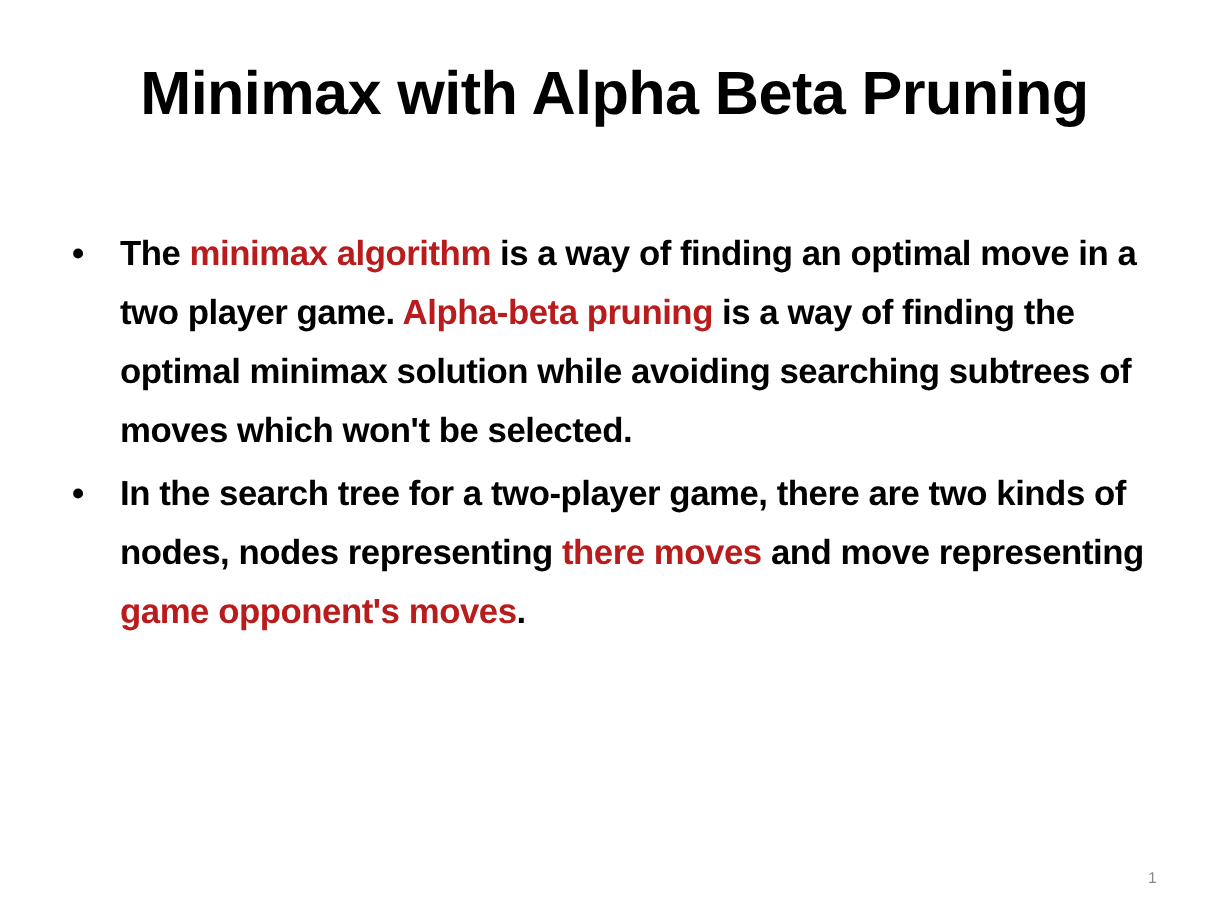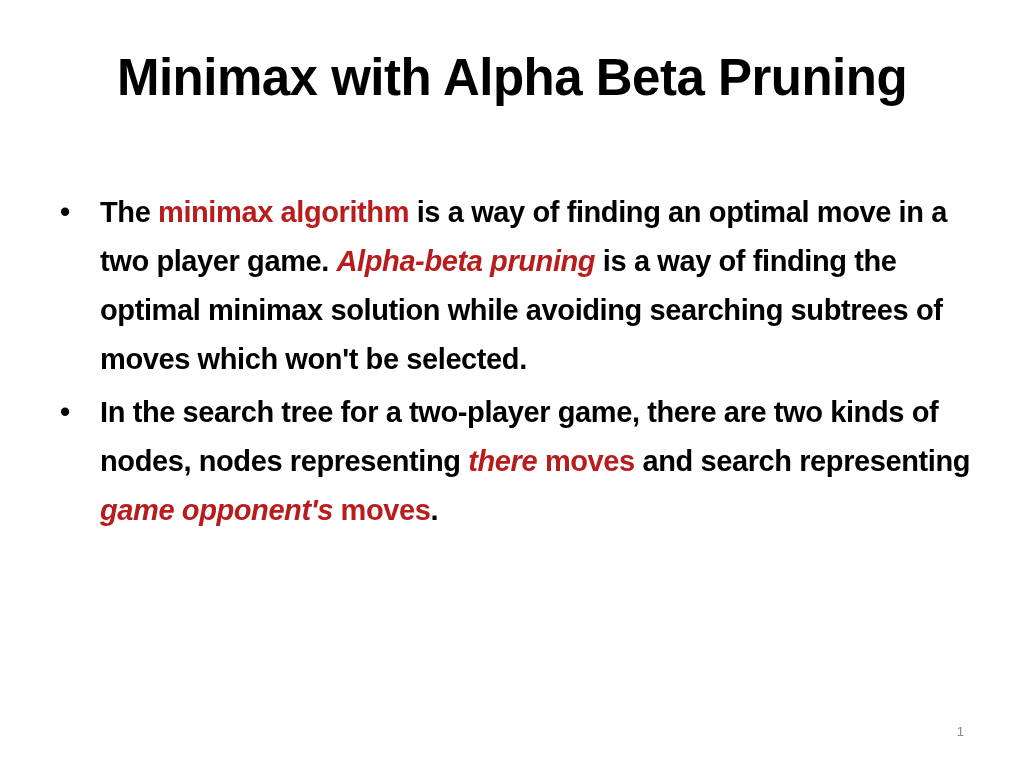--- a/index.html
+++ b/index.html
@@ -19,35 +19,35 @@
     }
     .bullet {
       position: relative; padding-left: 40px;
       font-weight: bold; font-size: 29px; line-height: 49px;
       color: #000; margin-bottom: 4px; letter-spacing: -0.4px;
     }
     .bullet-dot {
       position: absolute; left: 0; top: 0; font-size: 29px;
     }
     .red { color: #b91c1c; }
-    .it { font-style: italic; }
+    .it { }
     .page-num {
       position: absolute; right: 60px; top: 724px;
       font-size: 13px; color: #888;
     }
   </style>
 </head>
 <body>
 
 <div class="title">Minimax with Alpha Beta Pruning</div>
 
 <ul class="bullets">
   <li class="bullet">
     <span class="bullet-dot">•</span>
     <span>The </span><span class="red">minimax algorithm</span><span> is a way of finding an optimal move in a two player game. </span><span class="red it">Alpha-beta pruning</span><span> is a way of finding the optimal minimax solution while avoiding searching subtrees of moves which won't be selected.</span>
   </li>
   <li class="bullet">
     <span class="bullet-dot">•</span>
-    <span>In the search tree for a two-player game, there are two kinds of nodes, nodes representing </span><span class="red it">there</span><span> </span><span class="red">moves</span><span> and search representing </span><span class="red it">game opponent's</span><span> </span><span class="red">moves</span><span>.</span>
+    <span>In the search tree for a two-player game, there are two kinds of nodes, nodes representing </span><span class="red it">there</span><span> </span><span class="red">moves</span><span> and move representing </span><span class="red it">game opponent's</span><span> </span><span class="red">moves</span><span>.</span>
   </li>
 </ul>
 
 <div class="page-num">1</div>
 
 </body></html>

